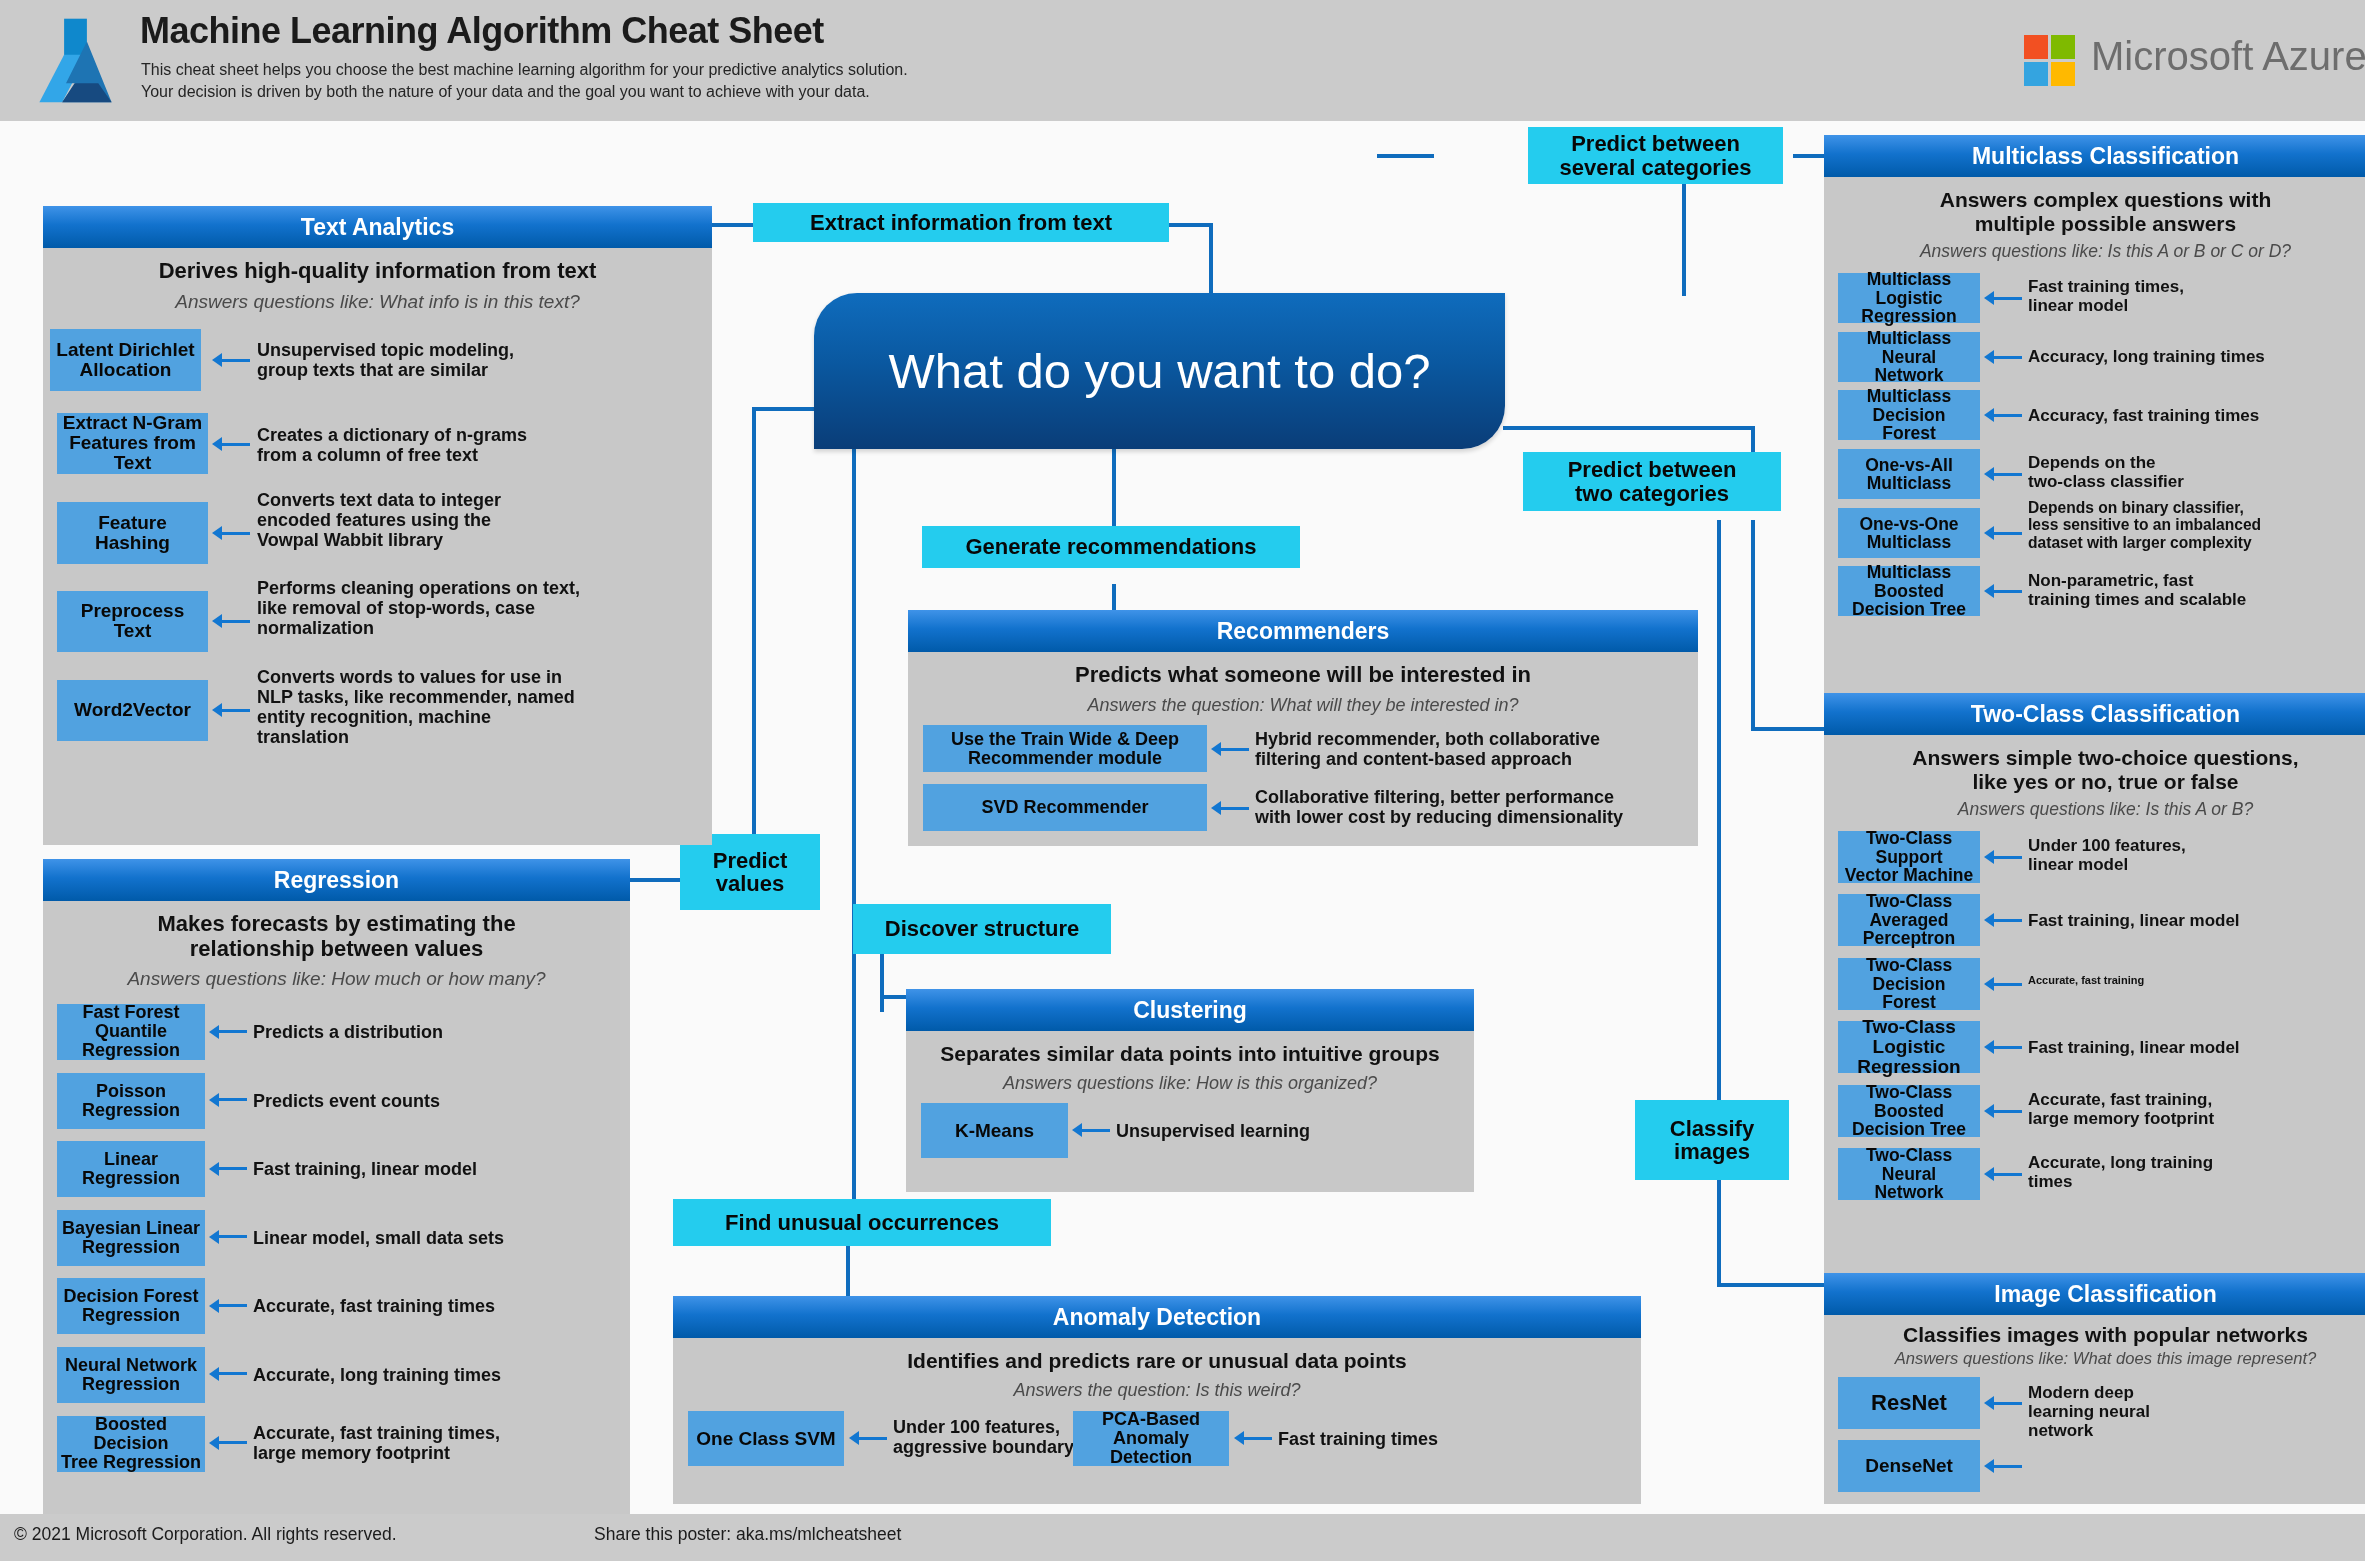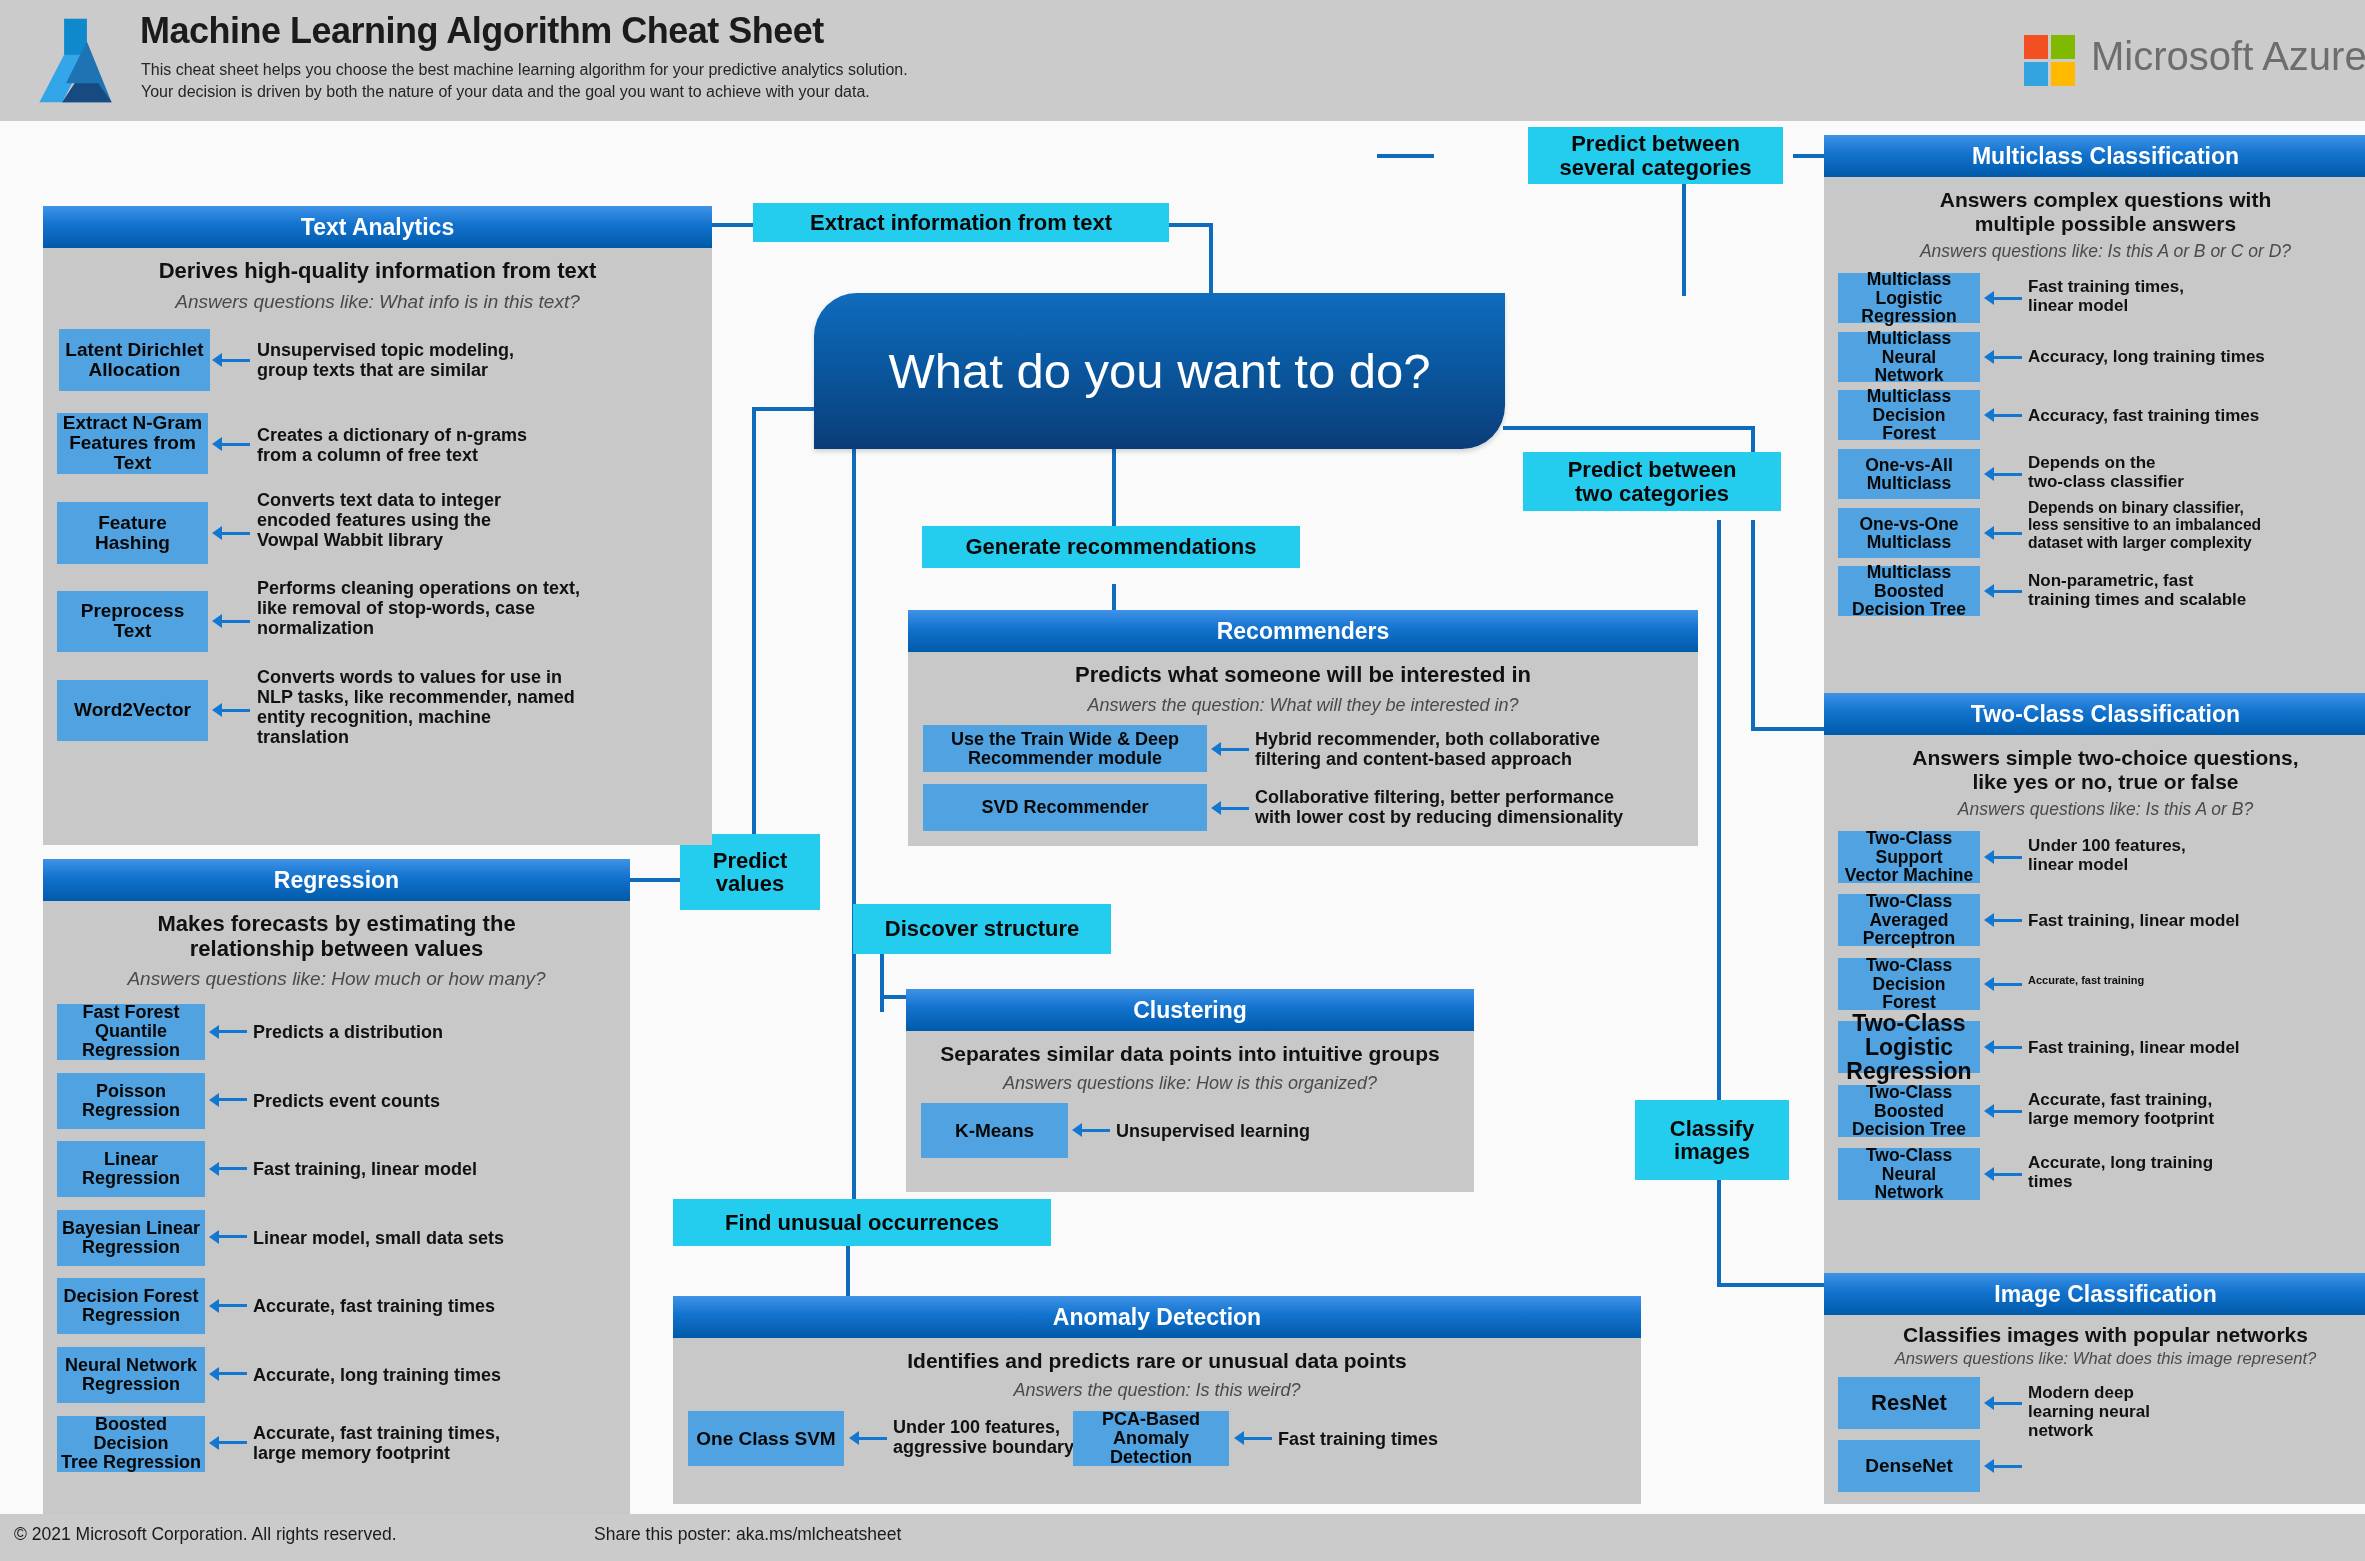--- a/index.html
+++ b/index.html
@@ -215,21 +215,21 @@
     <span>Find unusual occurrences</span>
   </div>
 
   <div class="panel" style="left:43px;top:206px;width:669px;">
     <div class="panel-head">Text Analytics</div>
     <div class="panel-body" style="height:597px;">
       <div class="panel-lead" style="white-space:pre-line;">Derives high-quality information from text</div>
       <div class="panel-q">Answers questions like: What info is in this text?</div>
 
       <div class="algrow" style="height:511px;margin-top:17px;">
-        <div class="algbox" style="left:16px;top:0px;width:151px;height:62px;white-space:pre-line;">
+        <div class="algbox" style="left:7px;top:0px;width:151px;height:62px;white-space:pre-line;">
           <span>Latent Dirichlet
 Allocation</span></div>
         <span class="arrow-l" style="left:169px;top:24px;"></span>
         <div class="algdesc" style="left:214px;top:11px;white-space:pre-line;">Unsupervised topic modeling,
 group texts that are similar</div>
 
         <div class="algbox" style="left:14px;top:84px;width:151px;height:61px;white-space:pre-line;">
           <span>Extract N-Gram
 Features from Text</span></div>
         <span class="arrow-l" style="left:169px;top:108px;"></span>
@@ -453,21 +453,21 @@
 Perceptron</span></div>
         <span class="arrow-l" style="left:160px;top:82px;"></span>
         <div class="algdesc" style="left:204px;top:80px;font-size:17px;">Fast training, linear model</div>
 
         <div class="algbox" style="left:14px;top:127px;width:142px;height:52px;white-space:pre-line;font-size:17.5px;">
           <span>Two-Class Decision
 Forest</span></div>
         <span class="arrow-l" style="left:160px;top:146px;"></span>
         <div class="algdesc" style="left:204px;top:143px;font-size:11px;">Accurate, fast training</div>
 
-        <div class="algbox" style="left:14px;top:190px;width:142px;height:52px;white-space:pre-line;font-size:23px;">
+        <div class="algbox" style="left:14px;top:190px;width:142px;height:52px;white-space:pre-line;font-size:19px;">
           <span>Two-Class Logistic
 Regression</span></div>
         <span class="arrow-l" style="left:160px;top:209px;"></span>
         <div class="algdesc" style="left:204px;top:207px;font-size:17px;">Fast training, linear model</div>
 
         <div class="algbox" style="left:14px;top:254px;width:142px;height:52px;white-space:pre-line;font-size:17.5px;">
           <span>Two-Class Boosted
 Decision Tree</span></div>
         <span class="arrow-l" style="left:160px;top:273px;"></span>
         <div class="algdesc" style="left:204px;top:259px;white-space:pre-line;font-size:17px;">Accurate, fast training,

